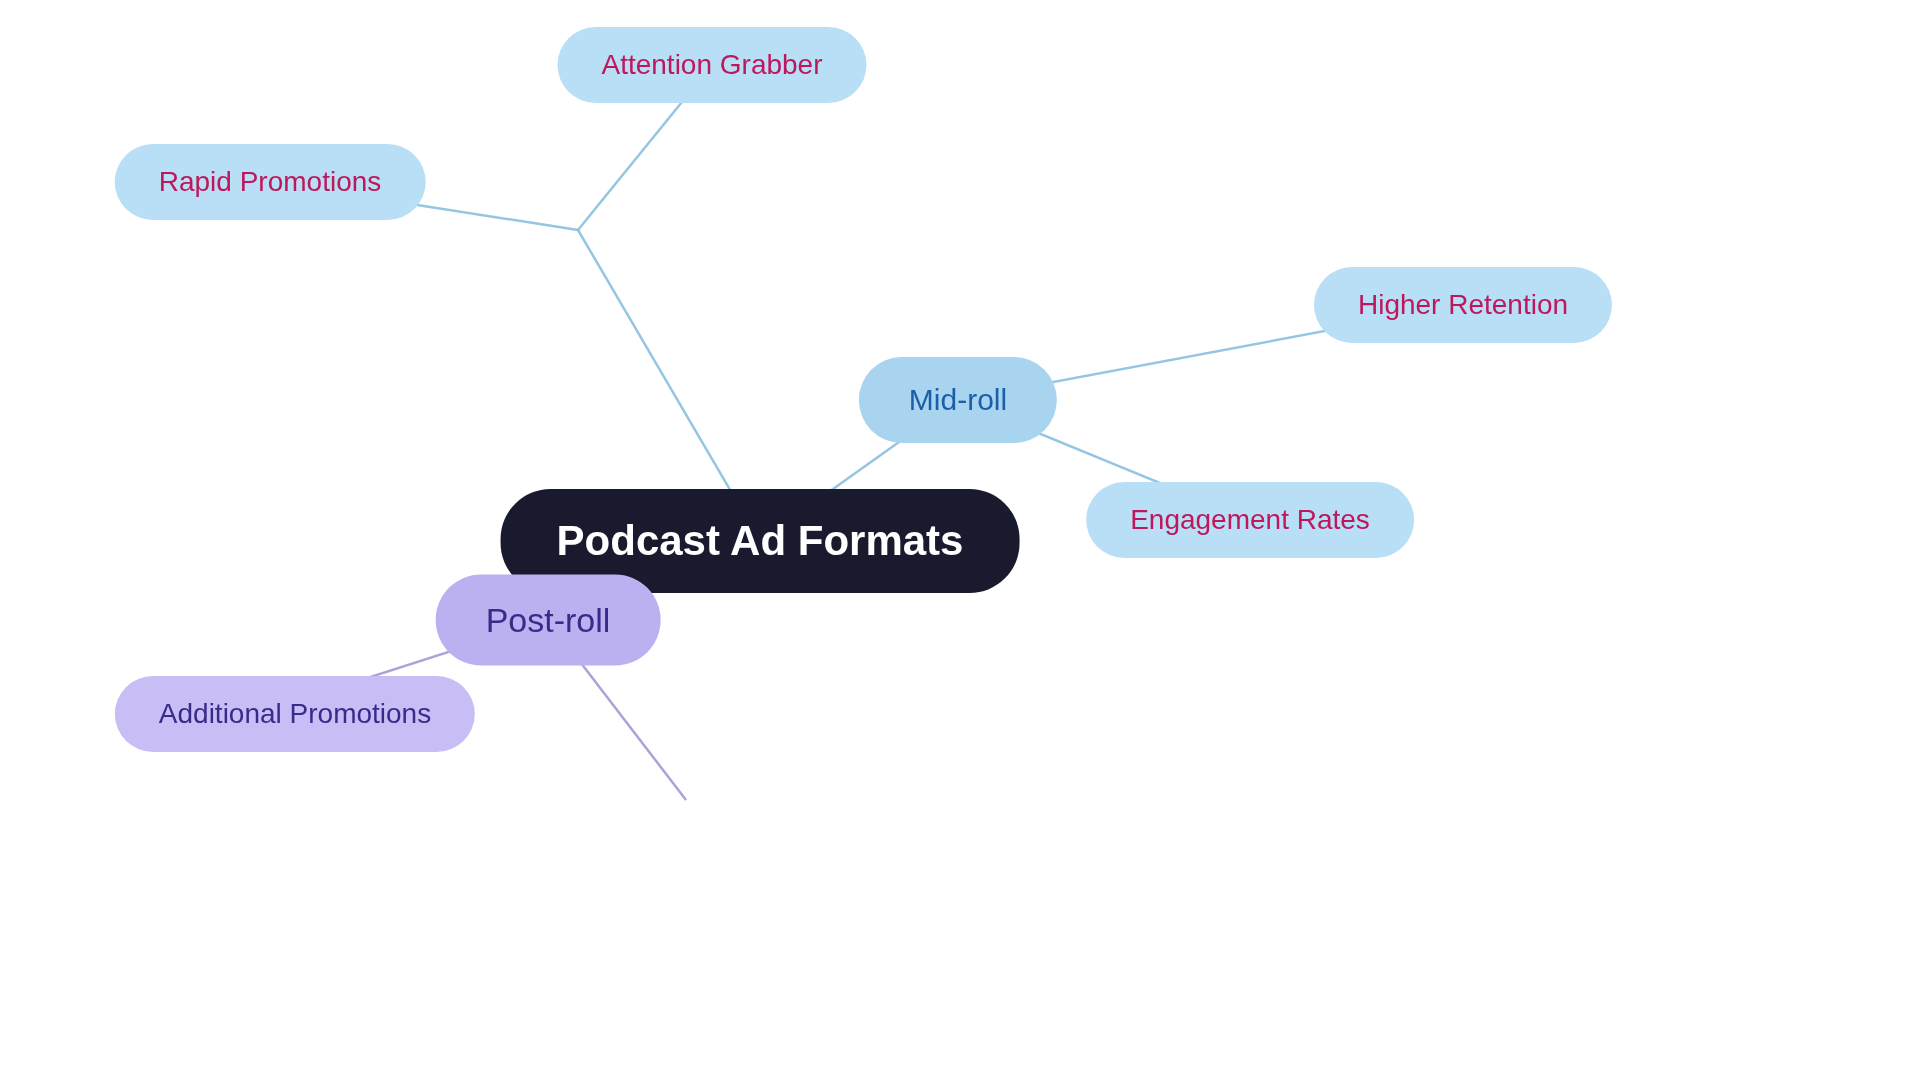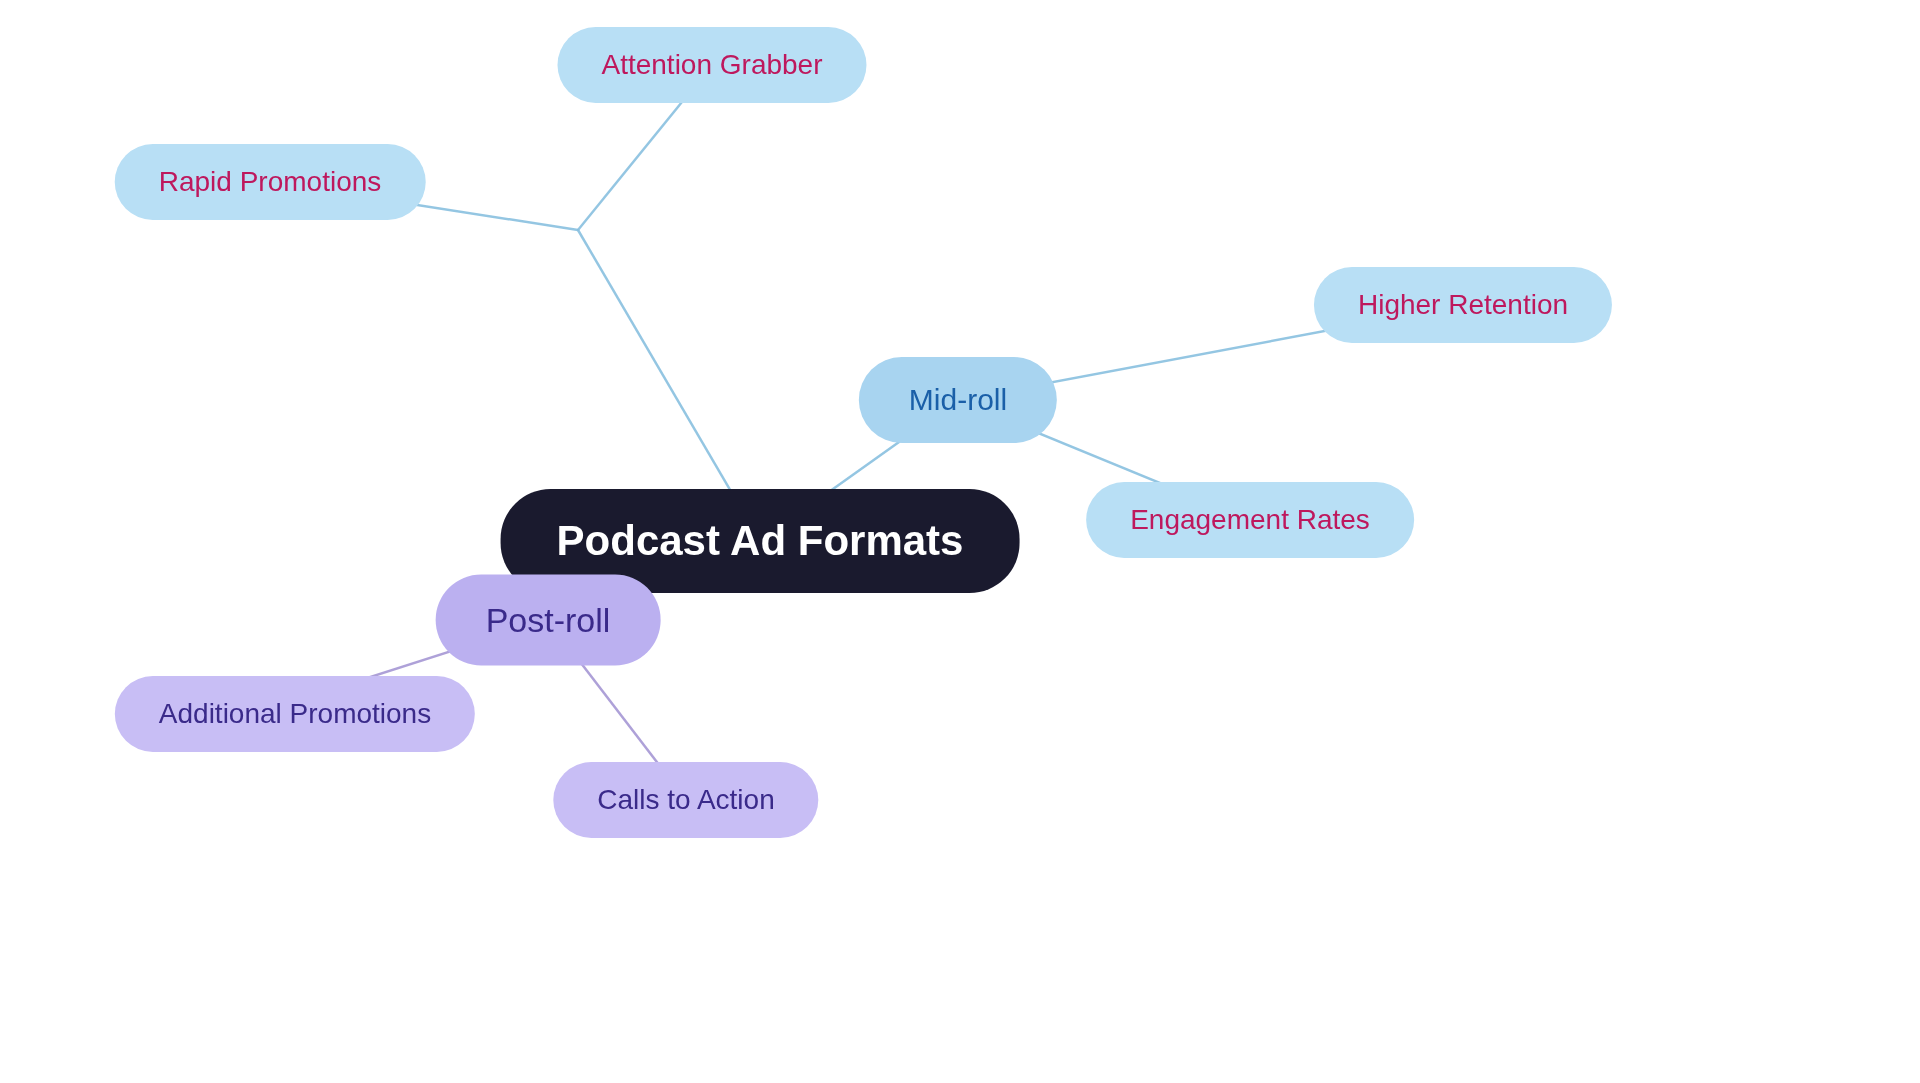--- a/index.html
+++ b/index.html
@@ -109,16 +109,13 @@
     </div>
     <div class="node node-blue" style="left: 1463px; top: 305px; text-align: center;">
       <span>Higher Retention</span>
     </div>
     <div class="node node-blue" style="left: 1250px; top: 520px;">
       <span>Engagement Rates</span>
     </div>
     <div class="node node-purple" style="left: 295px; top: 705px; margin-top: 9px;">
       <span>Additional Promotions</span>
     </div>
-    <div class="node node-purple" style="left: 686px; top: 800px;">
-      <span>Calls to Action</span>
-    </div>
   </div>
 
 </body></html>

